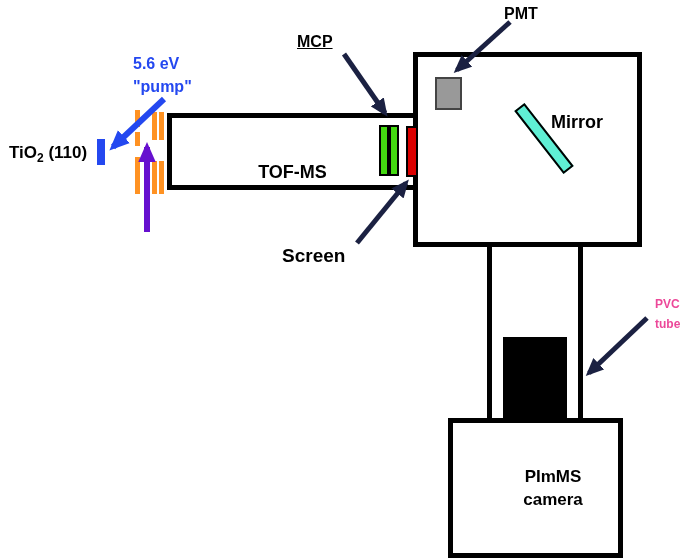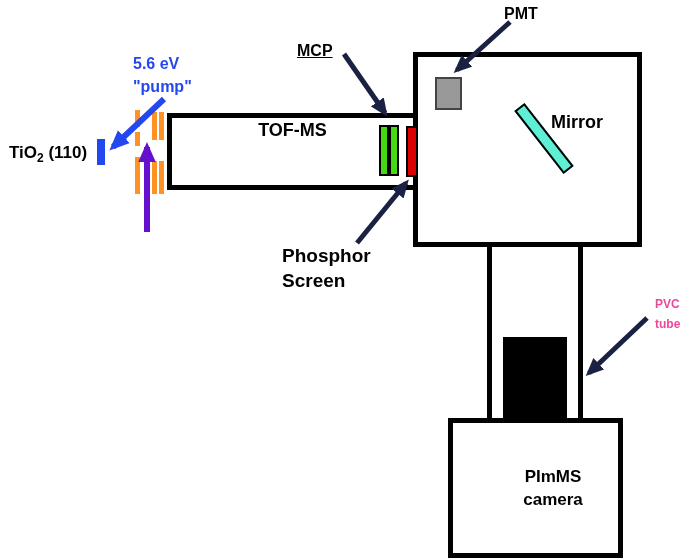--- a/index.html
+++ b/index.html
@@ -9,21 +9,21 @@
   }
   .abs{position:absolute;}
   .lbl{position:absolute;z-index:20;white-space:nowrap;}
   .lbl-black{font-size:16px;line-height:25px;color:#000;}
   .lbl-small{font-size:12px;line-height:20px;color:#ec4899;}
   .lbl-blue{font-size:16px;line-height:23px;color:var(--pump_blue);}
   .lbl-purple{font-size:16px;line-height:23px;color:var(--probe_purple);}
 
   
   #tof-tube{left:167px;top:113px;width:246px;height:77px;border:5px solid #000;border-right:none;
-    box-sizing:border-box;background:#fff;display:flex;align-items:flex-start;justify-content:center;z-index:2;}
+    box-sizing:border-box;background:#fff;display:flex;align-items:flex-end;justify-content:center;z-index:2;}
   #chamber{left:413px;top:52px;width:229px;height:195px;border:5px solid #000;box-sizing:border-box;background:#fff;z-index:1;}
   #mcp-plates{left:379px;top:125px;display:flex;z-index:5;}
   .mcp-plate{width:10px;height:51px;box-sizing:border-box;border:2px solid #000;background:var(--mcp_green);}
   #phosphor-bar{left:406px;top:126px;width:12px;height:51px;box-sizing:border-box;border:2px solid #000;
     background:var(--phosphor_red);z-index:6;}
   #pmt-box{left:435px;top:77px;width:27px;height:33px;box-sizing:border-box;border:2px solid #444;
     background:var(--pmt_gray);z-index:5;}
   #mirror-bar{left:504px;top:132px;width:80px;height:13px;box-sizing:border-box;border:2px solid #000;
     background:var(--mirror_cyan);transform:rotate(52deg);z-index:5;}
 
@@ -38,21 +38,21 @@
 
   
   #sample-bar{left:97px;top:139px;width:8px;height:26px;background:var(--pump_blue);z-index:4;}
   .electrode{position:absolute;width:5px;background:var(--electrode_orange);z-index:3;}
 
   
   #sample-label{left:1px;top:140px;font-size:17px;padding-left:8px;}
   #sample-label sub{font-size:12px;}
   #pump-label{left:133px;top:52px;}
   #probe-label{left:110px;top:243px;}
-  #mcp-label{left:297px;top:38px;text-decoration:underline;}
+  #mcp-label{left:297px;top:29px;text-decoration:underline;}
   #pmt-label{left:504px;top:1px;}
   #mirror-label{left:551px;top:110px;font-size:18px;}
   #phosphor-label{left:282px;top:243px;font-size:19px;}
   #pvc-label{left:655px;top:294px;}
   #tof-label{font-size:18px;}
 
   
   #arrow-overlay{position:absolute;left:0;top:0;width:700px;height:560px;z-index:10;pointer-events:none;}
   .arrow-navy{stroke:var(--arrow_navy);stroke-width:5;}
   .arrow-blue{stroke:var(--pump_blue);stroke-width:6;}
@@ -126,21 +126,20 @@
     <div>5.6 eV</div>
     <div>"pump"</div>
   </div>
 
 
   <div class="lbl lbl-black" id="mcp-label">MCP</div>
   <div class="lbl lbl-black" id="pmt-label">PMT</div>
   <div class="lbl lbl-black" id="mirror-label">Mirror</div>
 
   <div class="lbl lbl-black" id="phosphor-label">
-    <div>Phosphor</div>
     <div>Screen</div>
   </div>
 
   <div class="lbl lbl-small" id="pvc-label">
     <div>PVC</div>
     <div>tube</div>
   </div>
 
 </div>
 

